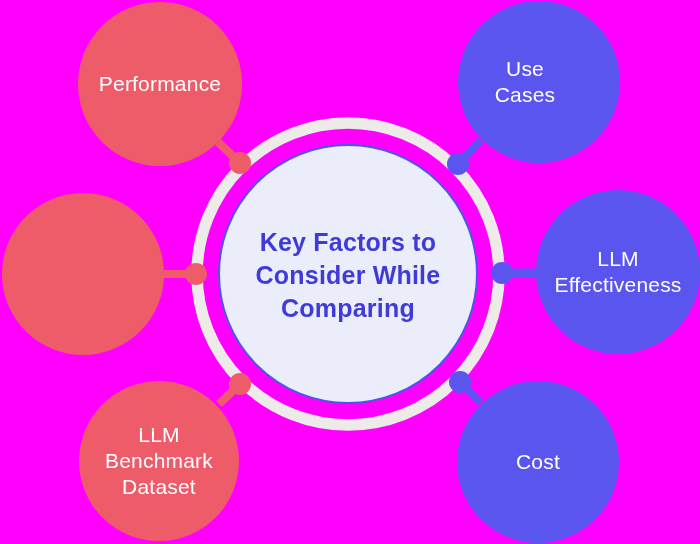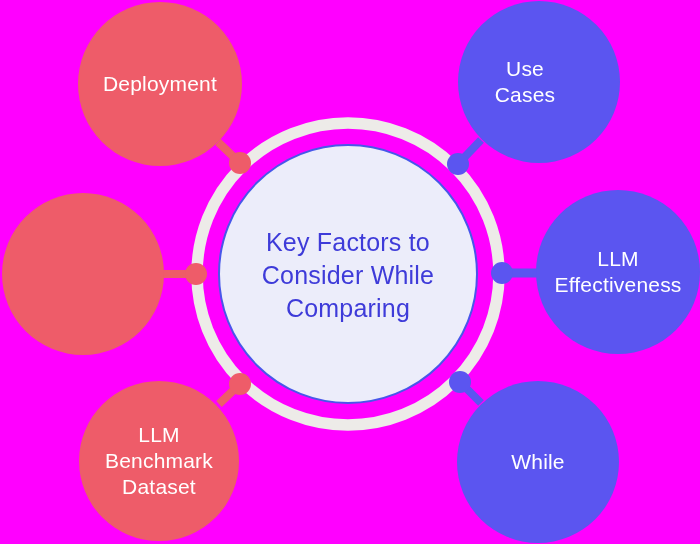--- a/index.html
+++ b/index.html
@@ -35,21 +35,21 @@
     color: #ffffff;
     font-size: 21px;
     font-weight: 500;
     line-height: 1.24;
     letter-spacing: 0.2px;
   }
 
   .center-label {
     color: #3e3bd9;
     font-size: 25px;
-    font-weight: 400;
+    font-weight: 700;
     line-height: 1.32;
     letter-spacing: 0.2px;
     width: 230px;
   }
 
   
   .pos-center            { left: 348px; top: 275px; }
   .pos-performance       { left: 160px; top: 84px;  }
   .pos-use-cases         { left: 525px; top: 82px;  }
   .pos-deployment        { left: 83px;  top: 274px; }
@@ -87,28 +87,28 @@
     <circle cx="159" cy="461" r="80" fill="#ee5c69"></circle>
     <circle cx="538" cy="462" r="81" fill="#5b55f0"></circle>
 
     <circle cx="348" cy="274" r="129" stroke-width="2" stroke="#4857ea" fill="#ecedfa"></circle>
   </svg>
 
   <div class="label center-label pos-center">Key Factors to
 Consider While
 Comparing</div>
 
-  <div class="label node-label pos-performance">Deployment</div>
+  <div class="label node-label pos-performance">Performance</div>
 
   <div class="label node-label pos-use-cases">Use
 Cases</div>
 
 
   <div class="label node-label pos-llm-effectiveness">LLM
 Effectiveness</div>
 
   <div class="label node-label pos-llm-benchmark">LLM
 Benchmark
 Dataset</div>
 
-  <div class="label node-label pos-cost">While</div>
+  <div class="label node-label pos-cost">Cost</div>
 
 </div>
 
 </body></html>

